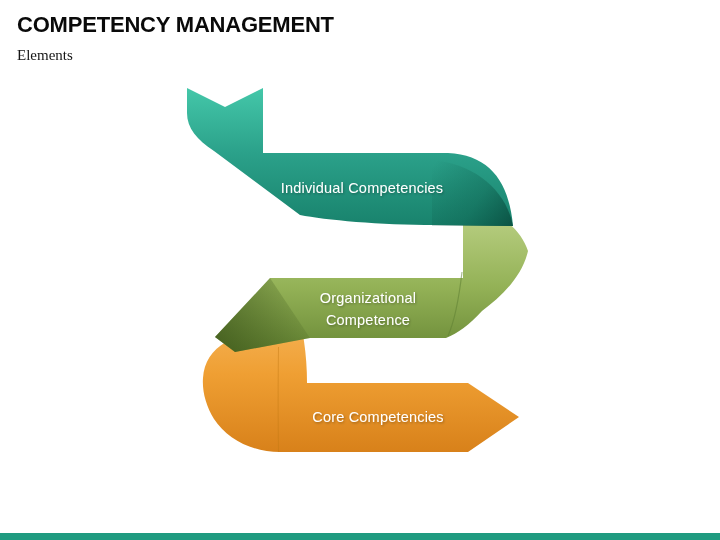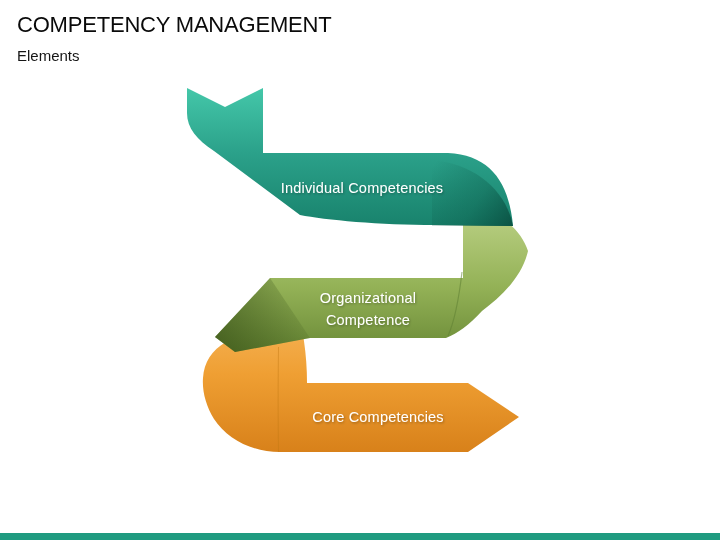--- a/index.html
+++ b/index.html
@@ -2,25 +2,25 @@
 <html><head>
 <meta charset="utf-8">
 <style>
   html,body{margin:0;padding:0;background:#e8e8e8;}
   .slide{
     width:720px;height:540px;position:relative;background:#ffffff;
     overflow:hidden;font-family:"Liberation Sans",sans-serif;
   }
   .slide-title{
     position:absolute;left:17px;top:12px;
-    font-size:22px;font-weight:400;color:#0a0a0a;letter-spacing:-0.2px;
+    font-size:22px;font-weight:700;color:#0a0a0a;letter-spacing:-0.2px;
   }
   .slide-subtitle{
     position:absolute;left:17px;top:47px;
-    font-size:15px;font-weight:400;color:#151515;
+    font-size:15px;font-weight:400;color:#151515;font-family:Liberation Serif, serif;
   }
   .diagram-svg{position:absolute;left:0;top:0;width:720px;height:540px;}
   .ribbon-label{
     fill:#ffffff;font-family:"Liberation Sans",sans-serif;
     font-size:14.5px;font-weight:400;letter-spacing:0.2px;
     text-anchor:middle;
   }
 </style>
 </head>
 <body>

